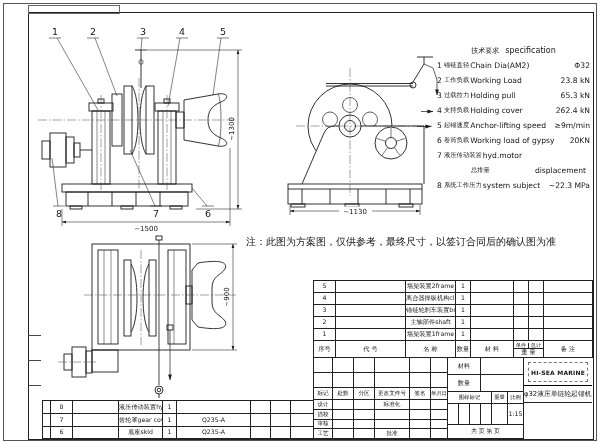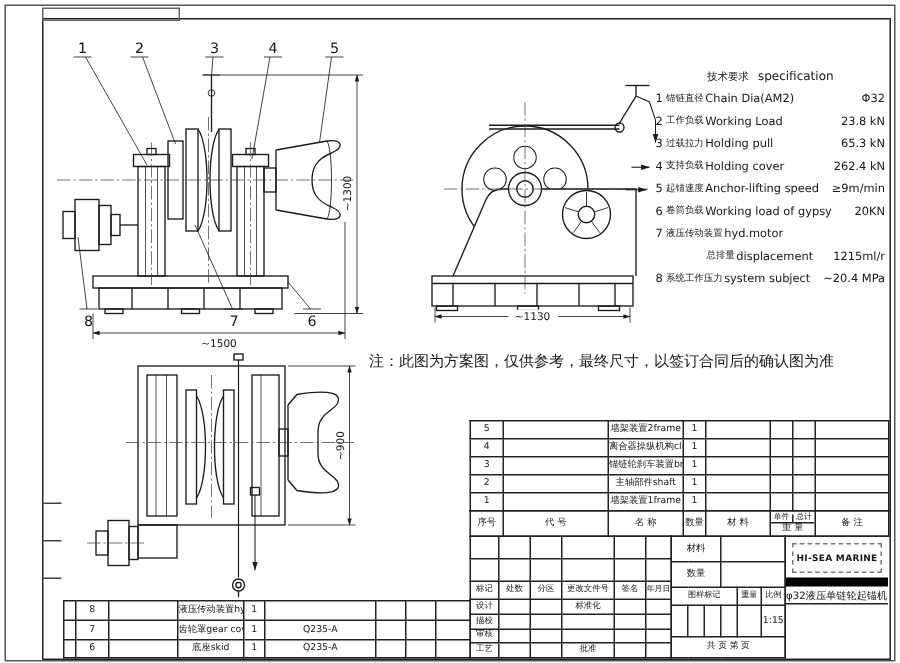--- a/index.html
+++ b/index.html
@@ -12,21 +12,21 @@
   svg.drawing{position:absolute;left:0;top:0;}
 
   
   .spec{position:absolute;left:437px;top:44px;width:153px;}
   .spec-title{text-align:center;font-size:8px;height:14px;line-height:14px;white-space:nowrap;}
   .spec-title .cn{font-size:7px;margin-right:6px;}
   .spec-line{display:flex;align-items:center;height:15px;font-size:7.6px;white-space:nowrap;}
   .spec-line .spec-no{width:7px;flex:none;}
   .spec-line .spec-cn{font-size:6.3px;margin-right:1px;flex:none;}
   .spec-line .spec-val{margin-left:auto;padding-left:3px;flex:none;}
-  .spec-line.indent{padding-left:34px;}
+  .spec-line.indent{padding-left:34px;gap:44px;}
 
   
   .remark{position:absolute;left:246px;top:236px;width:304px;}
   .remark-cn{font-size:10px;height:12px;line-height:12px;white-space:nowrap;}
   .remark-en{font-size:8.2px;line-height:12.5px;white-space:nowrap;}
 
   
   table.pt{position:absolute;border-collapse:collapse;table-layout:fixed;}
   table.pt td{border:1px solid #222;font-size:6.2px;text-align:center;padding:0;
     overflow:hidden;white-space:nowrap;vertical-align:middle;line-height:1;}
@@ -37,21 +37,21 @@
   .wtop span:first-child{border-right:1px solid #222;}
   .wbot{flex:1;display:flex;align-items:center;justify-content:center;font-size:6.2px;}
 
   
   .tb-right{position:absolute;left:523px;top:357px;width:69px;height:81px;
     border-top:1px solid #222;border-left:1px solid #222;box-sizing:border-box;}
   .company-box{position:absolute;left:4px;top:4px;width:58px;height:18px;border:1px dashed #777;
     display:flex;align-items:center;justify-content:center;font-size:6px;font-weight:bold;
     letter-spacing:0.2px;white-space:nowrap;}
   .title-cell{position:absolute;left:0px;top:27px;width:100%;height:18px;
-    border-top:6px solid #000000;border-bottom:1px solid #222;box-sizing:border-box;
+    border-top:1px solid #000000;border-bottom:1px solid #222;box-sizing:border-box;
     display:flex;align-items:center;font-size:6.8px;white-space:nowrap;overflow:hidden;}
 </style>
 </head>
 <body>
 
 <div class="sheet">
   <div class="outer-border"></div>
   <div class="frame"></div>
   <div class="corner-box"></div>
   <div class="tick" style="top:335px"></div>
@@ -289,21 +289,21 @@
       </div>
     <div class="spec-line indent">
         <span class="spec-cn">总排量</span>
         <span class="spec-en">displacement</span>
         <span class="spec-val">1215ml/r</span>
       </div>
     <div class="spec-line">
         <span class="spec-no">8</span>
         <span class="spec-cn">系统工作压力</span>
         <span class="spec-en">system subject</span>
-        <span class="spec-val">~20.4 MPa</span>
+        <span class="spec-val">~22.3 MPa</span>
       </div>
   </div>
 
   <div class="remark">
     <div class="remark-cn">注：此图为方案图，仅供参考，最终尺寸，以签订合同后的确认图为准</div>
   </div>
 
   <table class="pt" style="left:313px;top:280px;width:279px">
     <colgroup>
         <col style="width:22px">

